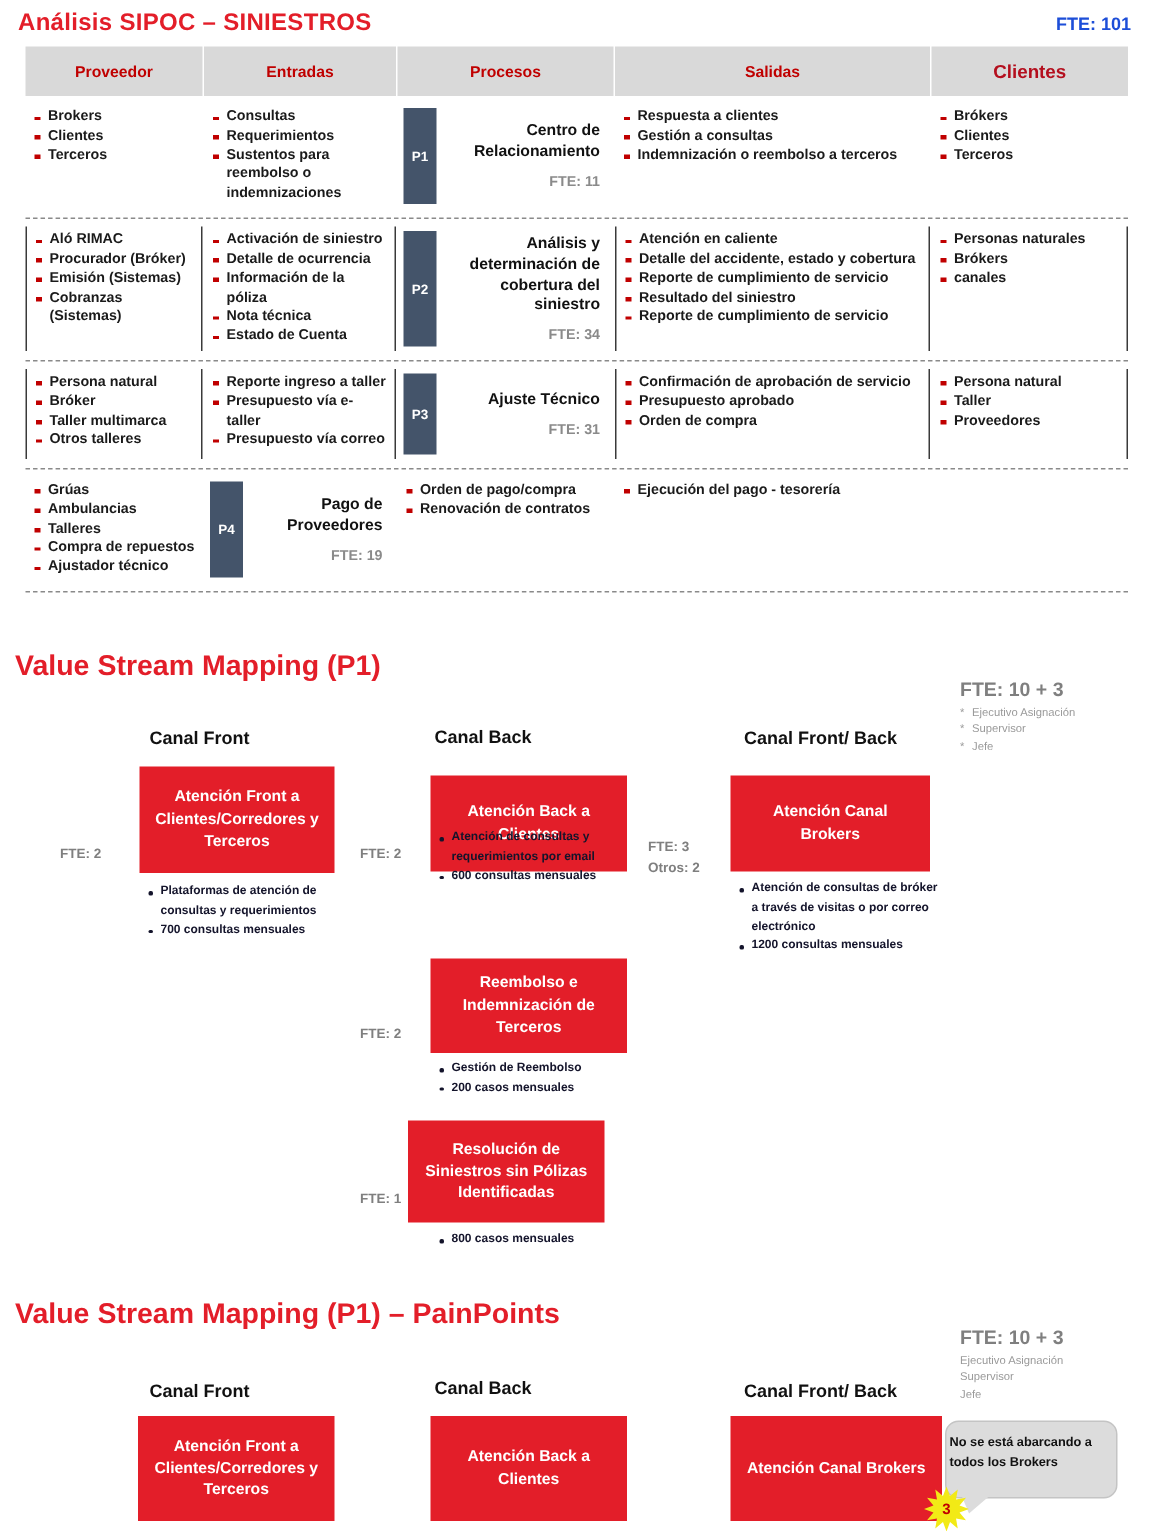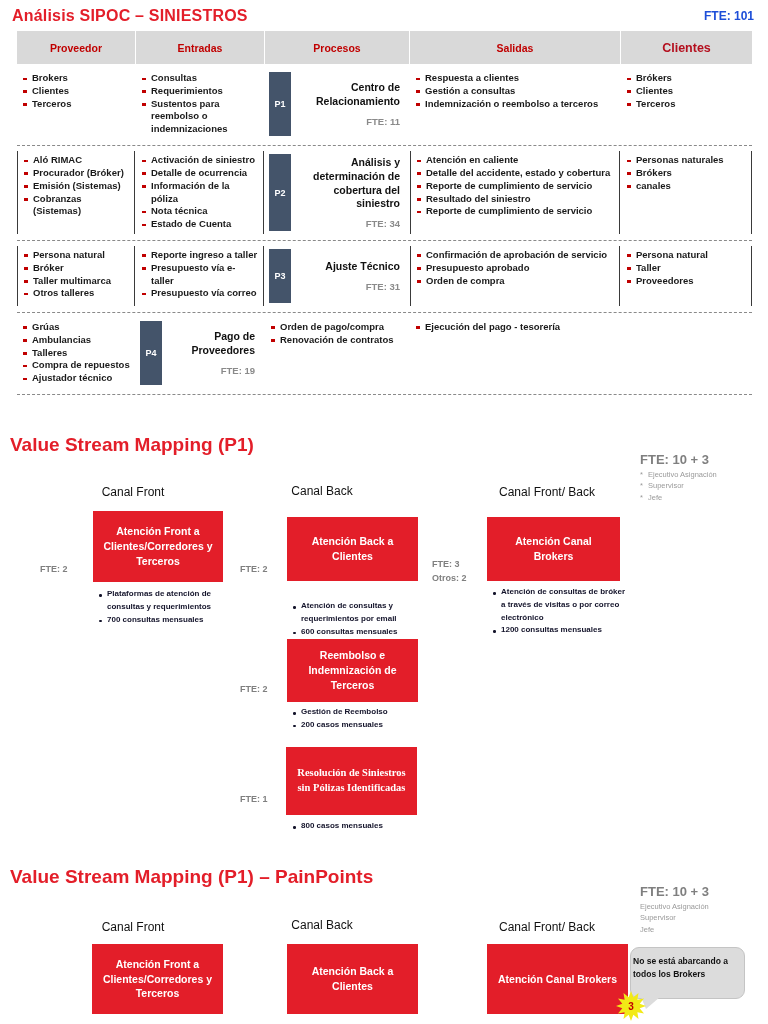--- a/index.html
+++ b/index.html
@@ -38,21 +38,21 @@
 
   
   .vsm-title { position:absolute; left:10px; font-size:19px; font-weight:bold; color:#e31e29; }
   .fte-block { position:absolute; width:120px; }
   .fte-total { font-size:13px; font-weight:bold; color:#7f7f7f; }
   ul.roles { list-style:none; margin-top:2px; }
   ul.roles li { font-size:7.5px; color:#9a9a9a; line-height:1.5; }
   ul.roles.starred li { position:relative; padding-left:8px; }
   ul.roles.starred li::before { content:"*"; position:absolute; left:0; top:0; color:#9a9a9a; }
 
-  .col-header { position:absolute; transform:translateX(-50%); font-size:12px; font-weight:normal; color:#111111; white-space:nowrap; }
+  .col-header { position:absolute; transform:translateX(-50%); font-size:12px; font-weight:bold; color:#111111; white-space:nowrap; }
 
   .card { position:absolute; background:#e31e29; color:#ffffff; display:flex; align-items:center; justify-content:center;
           text-align:center; font-weight:bold; font-size:10.5px; line-height:1.4; padding:4px 8px; }
   .fte-side { position:absolute; font-size:9px; font-weight:bold; color:#7f7f7f; line-height:1.6; white-space:nowrap; }
 
   ul.cardnotes { list-style:none; position:absolute; }
   ul.cardnotes li { position:relative; padding-left:10px; font-size:8px; font-weight:bold; color:#14142b; line-height:1.6; }
   ul.cardnotes li::before { content:""; position:absolute; left:2px; top:6px; width:2.5px; height:2.5px; background:#14142b; border-radius:50%; }
 
   
@@ -257,21 +257,21 @@
 
   <div class="fte-side" style="left:40px; top:562px;">FTE:  2</div>
   <div class="card" style="left:93px; top:511px; width:130px; height:71px;">Atención Front a Clientes/Corredores y Terceros</div>
   <ul class="cardnotes" style="left:97px; top:588px; width:135px;">
       <li>Plataformas de atención de consultas y requerimientos</li>
       <li>700 consultas mensuales</li>
     </ul>
 
   <div class="fte-side" style="left:240px; top:562px;">FTE: 2</div>
   <div class="card" style="left:287px; top:517px; width:131px; height:64px;">Atención Back a Clientes</div>
-  <ul class="cardnotes" style="left:291px; top:600px; width:135px;">
+  <ul class="cardnotes" style="left:291px; top:552px; width:135px;">
       <li>Atención de consultas y requerimientos por email</li>
       <li>600 consultas mensuales</li>
     </ul>
 
   <div class="fte-side" style="left:432px; top:557px;">
     <div>FTE: 3</div>
     <div>Otros: 2</div>
   </div>
   <div class="card" style="left:487px; top:517px; width:133px; height:64px;">Atención Canal Brokers</div>
   <ul class="cardnotes" style="left:491px; top:586px; width:140px;">
@@ -280,21 +280,21 @@
     </ul>
 
   <div class="fte-side" style="left:240px; top:682px;">FTE: 2</div>
   <div class="card" style="left:287px; top:639px; width:131px; height:63px;">Reembolso e Indemnización de Terceros</div>
   <ul class="cardnotes" style="left:291px; top:706px; width:140px;">
       <li>Gestión de Reembolso</li>
       <li>200 casos mensuales</li>
     </ul>
 
   <div class="fte-side" style="left:240px; top:792px;">FTE: 1</div>
-  <div class="card" style="left:286px; top:747px; width:131px; height:68px;font-family:Liberation Serif, serif;">Resolución de Siniestros sin Pólizas Identificadas</div>
+  <div class="card" style="left:272px; top:747px; width:131px; height:68px;">Resolución de Siniestros sin Pólizas Identificadas</div>
   <ul class="cardnotes" style="left:291px; top:820px; width:140px;">
       <li>800 casos mensuales</li>
     </ul>
 
   <div class="vsm-title" style="top:866px;">Value Stream Mapping (P1) – PainPoints</div>
   <div class="fte-block" style="left:640px; top:884px;">
     <div class="fte-total">FTE: 10 + 3</div>
     <ul class="roles">
         <li>Ejecutivo Asignación</li>
         <li>Supervisor</li>

